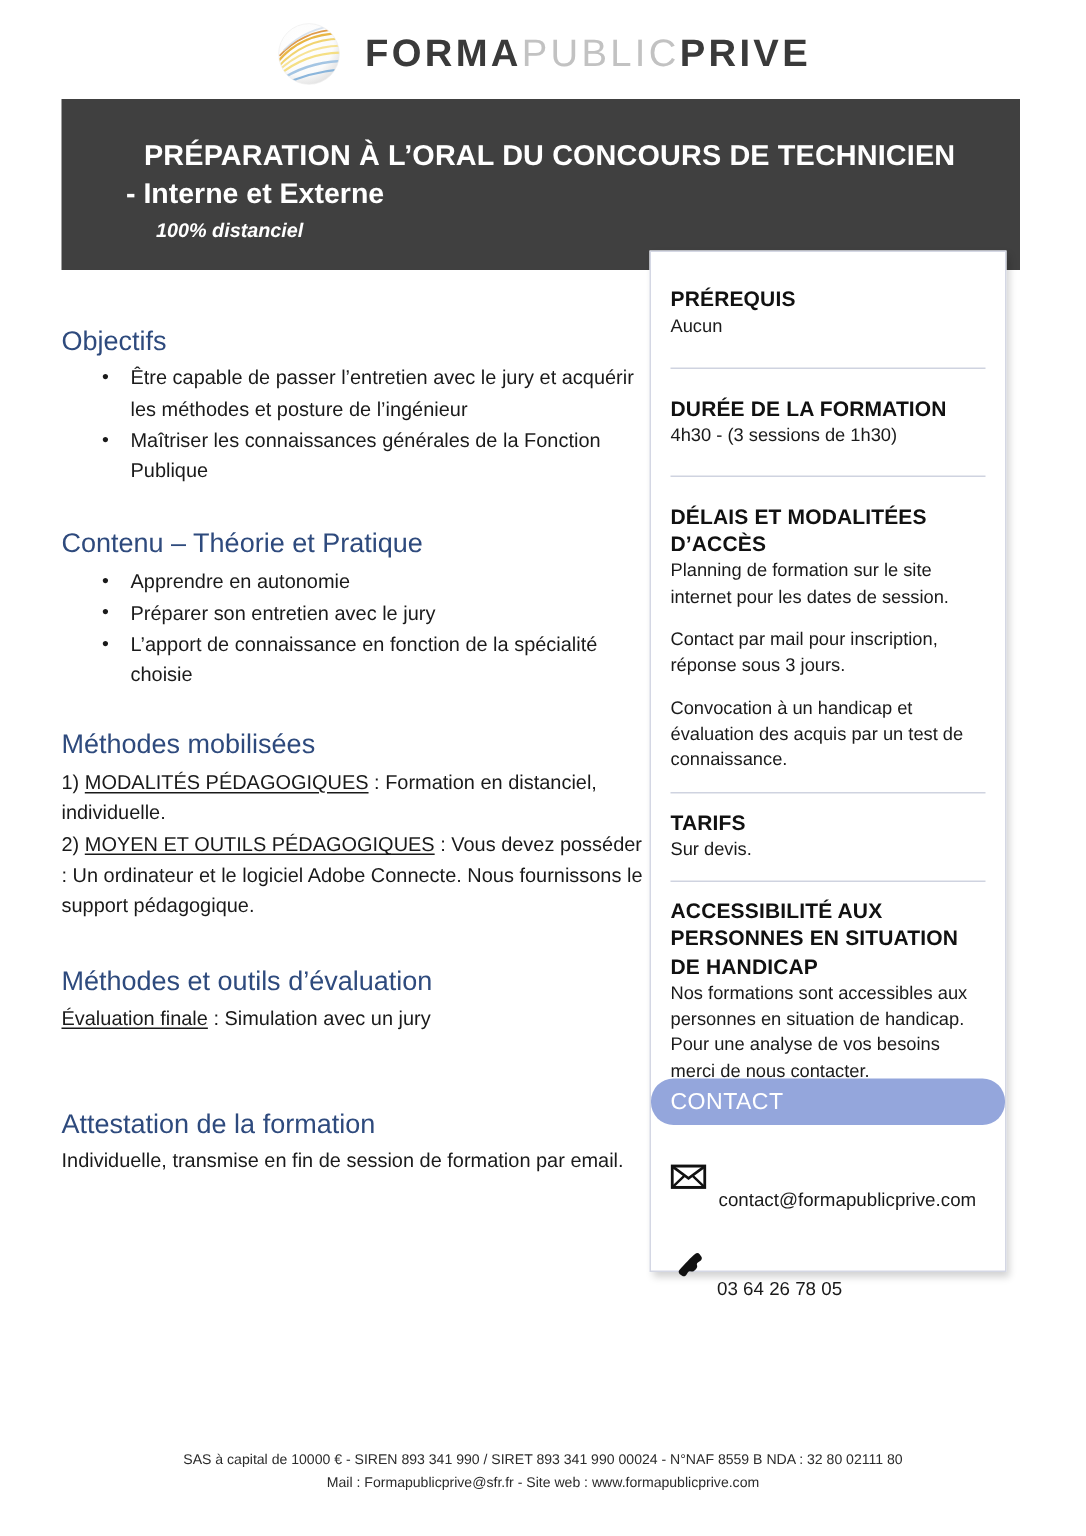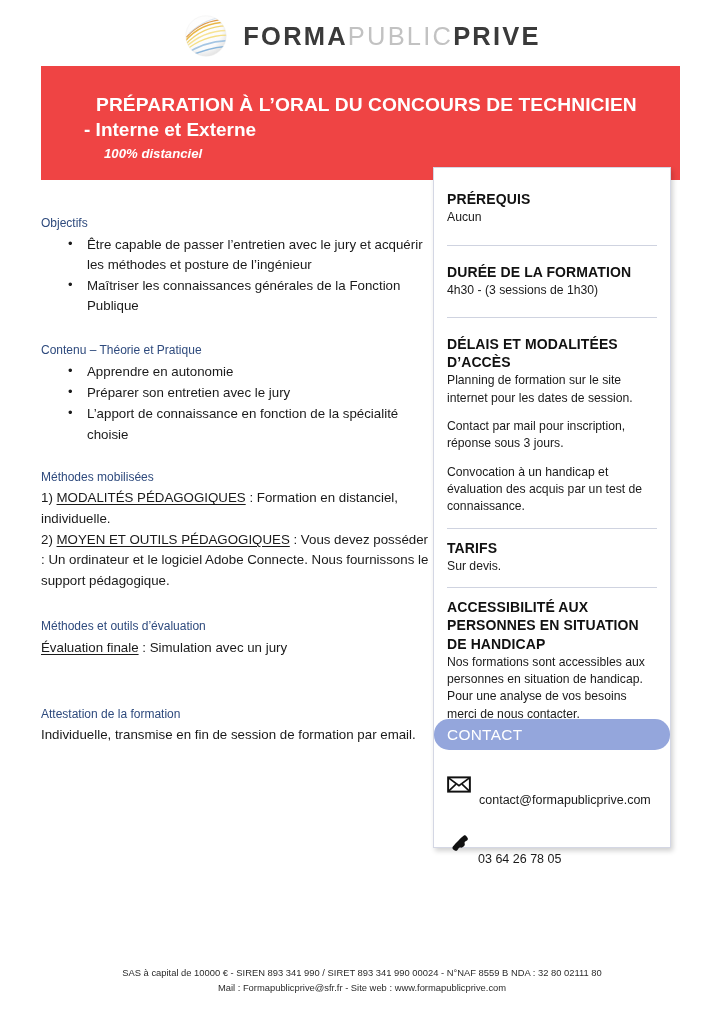--- a/index.html
+++ b/index.html
@@ -48,21 +48,21 @@
   .logo-public { color: #c2c2c2; font-weight: 400; }
   .logo-prive { color: #3a3a3a; font-weight: 600; }
 
   
   .title-banner {
     position: absolute;
     left: 41px;
     top: 66px;
     width: 639px;
     height: 114px;
-    background: #ef4444;
+    background: #404040;
     color: #ffffff;
     padding: 27px 0 0 55px;
   }
   .banner-line1 {
     font-size: 19.2px;
     font-weight: 600;
     letter-spacing: .1px;
     line-height: 1.22;
     white-space: nowrap;
   }
@@ -85,21 +85,21 @@
   
   .left-col {
     position: absolute;
     left: 41px;
     top: 216px;
     width: 392px;
   }
 
   .sec-head {
     color: #2e4a7d;
-    font-size: 12px;
+    font-size: 18px;
     font-weight: 400;
     line-height: 1.3;
     margin-bottom: 3px;
   }
 
   ul.bullets {
     list-style: none;
     margin: 0 0 0 0;
     padding: 0;
   }

